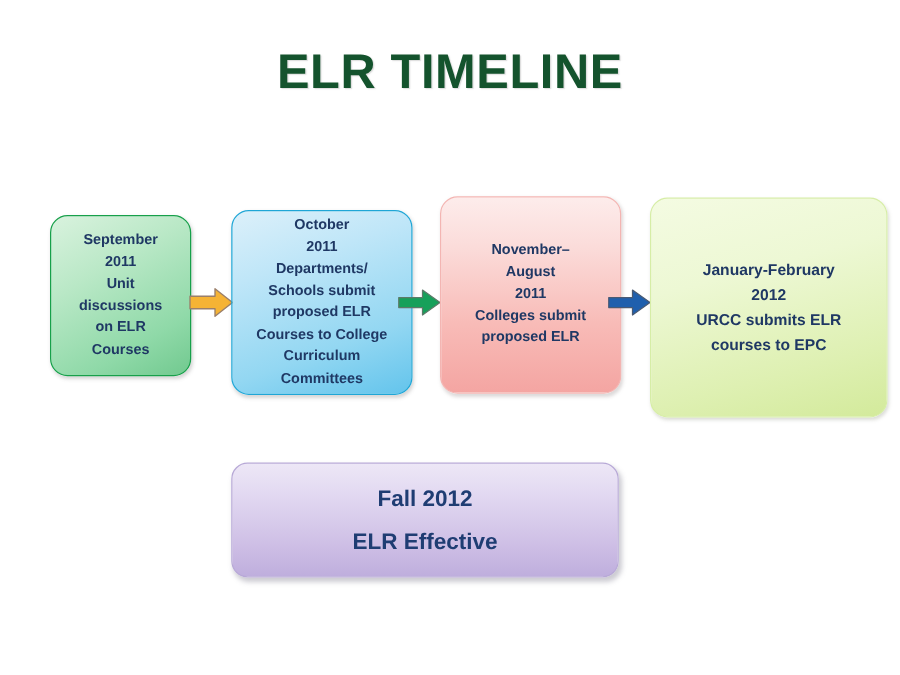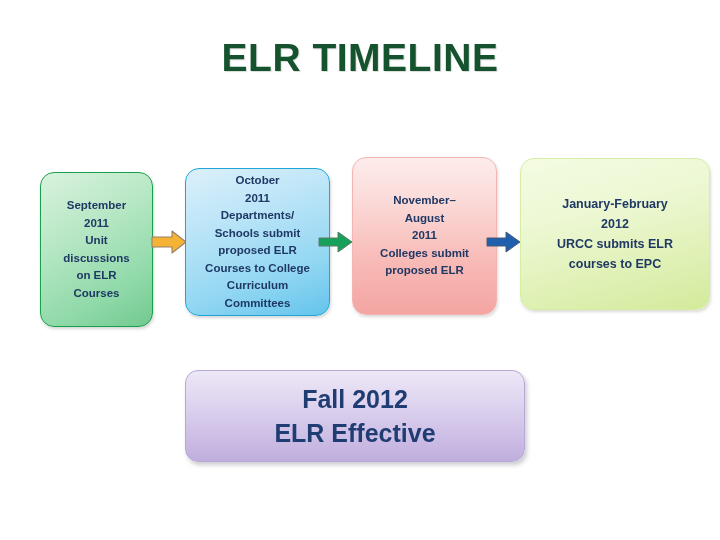--- a/index.html
+++ b/index.html
@@ -52,21 +52,21 @@
     font-weight: bold;
     line-height: 17.5px;
     border-radius: 14px;
   }
   .pbox .txt { width: 100%; padding: 0 4px; }
   .pbox .txt span { display: block; }
 
   
   #box-sept {
     left: 40px;  top: 172px;
-    width: 113px; height: 155px;
+    width: 113px; height: 129px;
     font-size: 11.5px;
     background: linear-gradient(150deg, #D9F2DE 0%, #B9E8C6 35%, #8FD9A8 75%, #71C98F 100%);
     border: 1.6px solid #17A04A;
     box-shadow: 1px 2px 3px rgba(120,120,120,0.30);
   }
 
   
   #box-oct {
     left: 185px; top: 168px;
     width: 145px; height: 148px;
@@ -83,45 +83,45 @@
     font-size: 11.5px;
     background: linear-gradient(180deg, #FDECEB 0%, #FBDCDA 25%, #F8BBB7 65%, #F4A5A2 100%);
     border: 1px solid #F3B5B2;
     box-shadow: 1px 2px 3px rgba(130,120,120,0.28);
     justify-content: flex-end;
   }
 
   
   #box-janfeb {
     left: 520px; top: 158px;
-    width: 190px; height: 152px;
+    width: 190px; height: 176px;
     font-size: 12.5px;
     line-height: 20px;
     background: linear-gradient(165deg, #F4FBE2 0%, #EDF8D4 35%, #DEF0B2 75%, #D3EA9B 100%);
     border: 1px solid #D6EDA6;
     box-shadow: 1px 2px 3px rgba(125,130,110,0.28);
   }
 
   
   #box-fall {
     position: absolute;
     box-sizing: border-box;
     left: 185px; top: 370px;
-    width: 340px; height: 92px;
+    width: 310px; height: 92px;
     border-radius: 13px;
     background: linear-gradient(180deg, #EDE7F6 0%, #E3DAF2 25%, #CFC0E6 70%, #BFAEDD 100%);
     border: 1.2px solid #B7A8D6;
     box-shadow: 2px 3px 4px rgba(110,105,125,0.35);
     display: flex;
     align-items: center;
     justify-content: center;
     text-align: center;
     color: #1F3D73;
     font-weight: bold;
-    font-size: 25px;
+    font-size: 18px;
     line-height: 34px;
   }
   #box-fall .txt span { display: block; }
 
   
   .arrow {
     position: absolute;
     width: 36px;
     height: 26px;
   }

